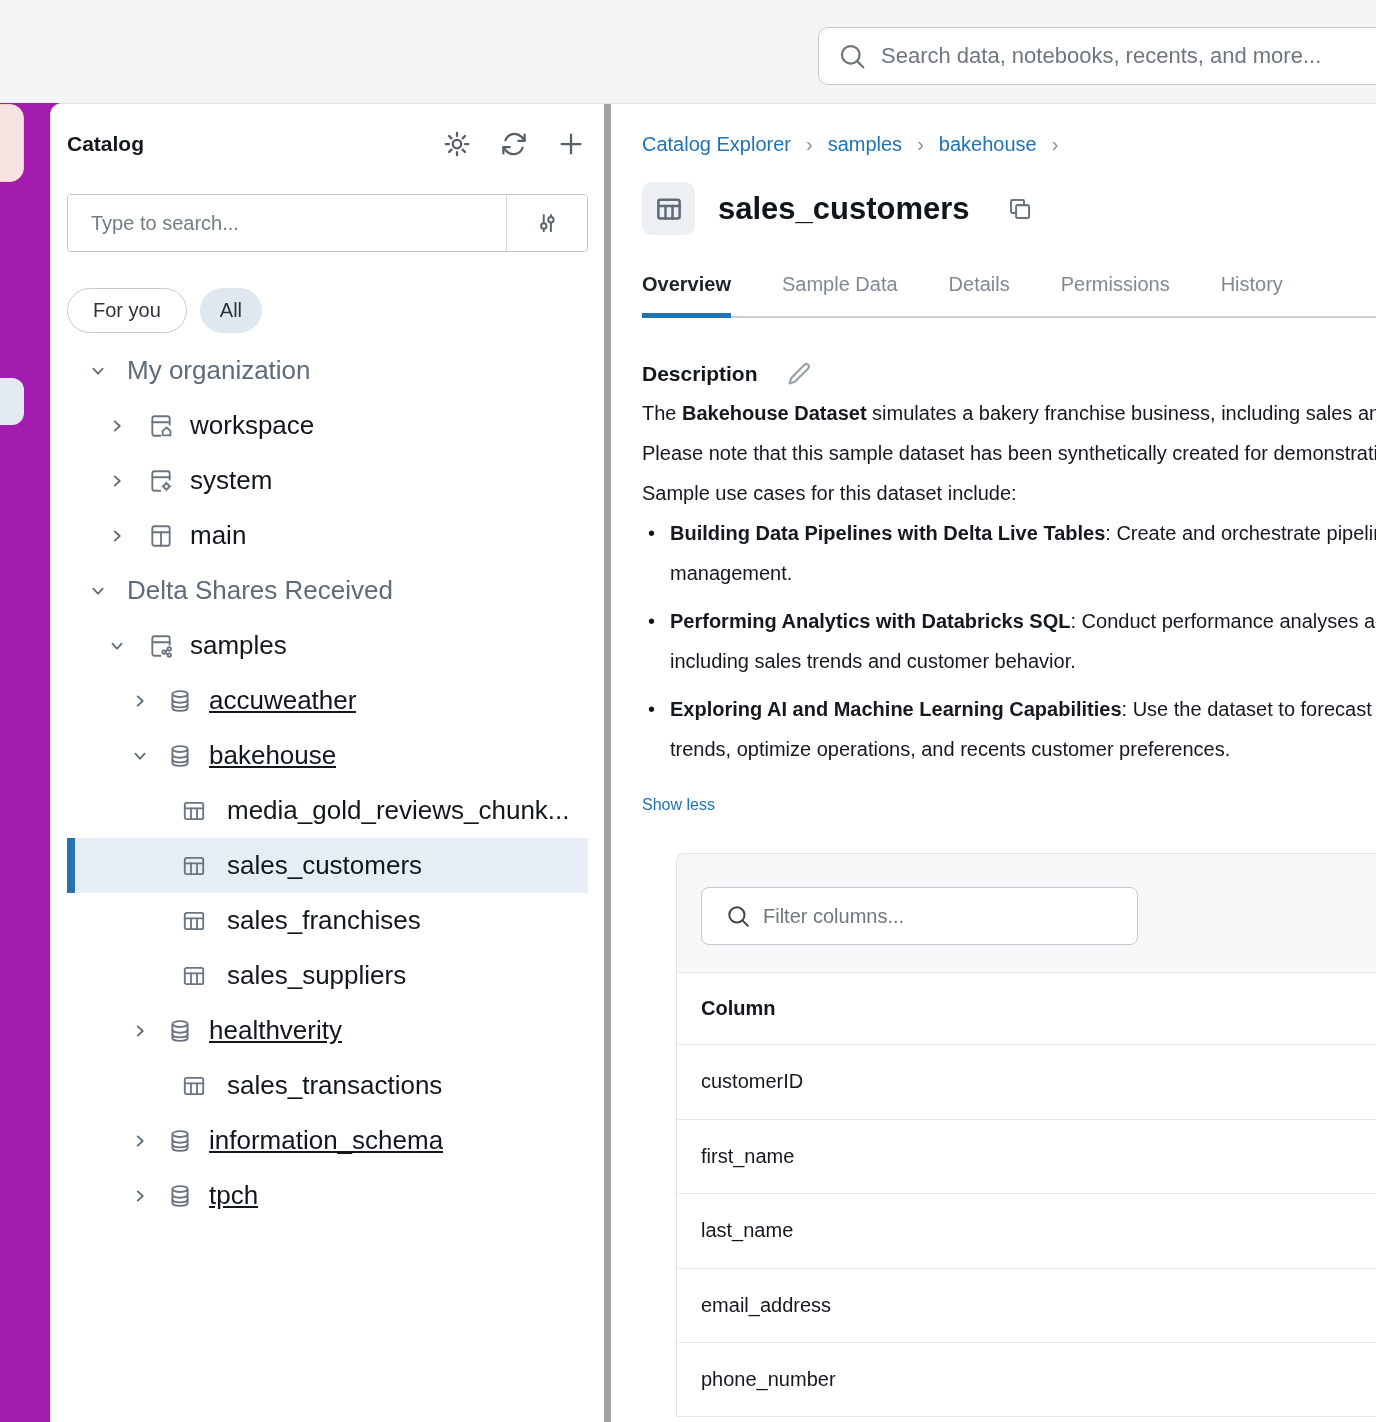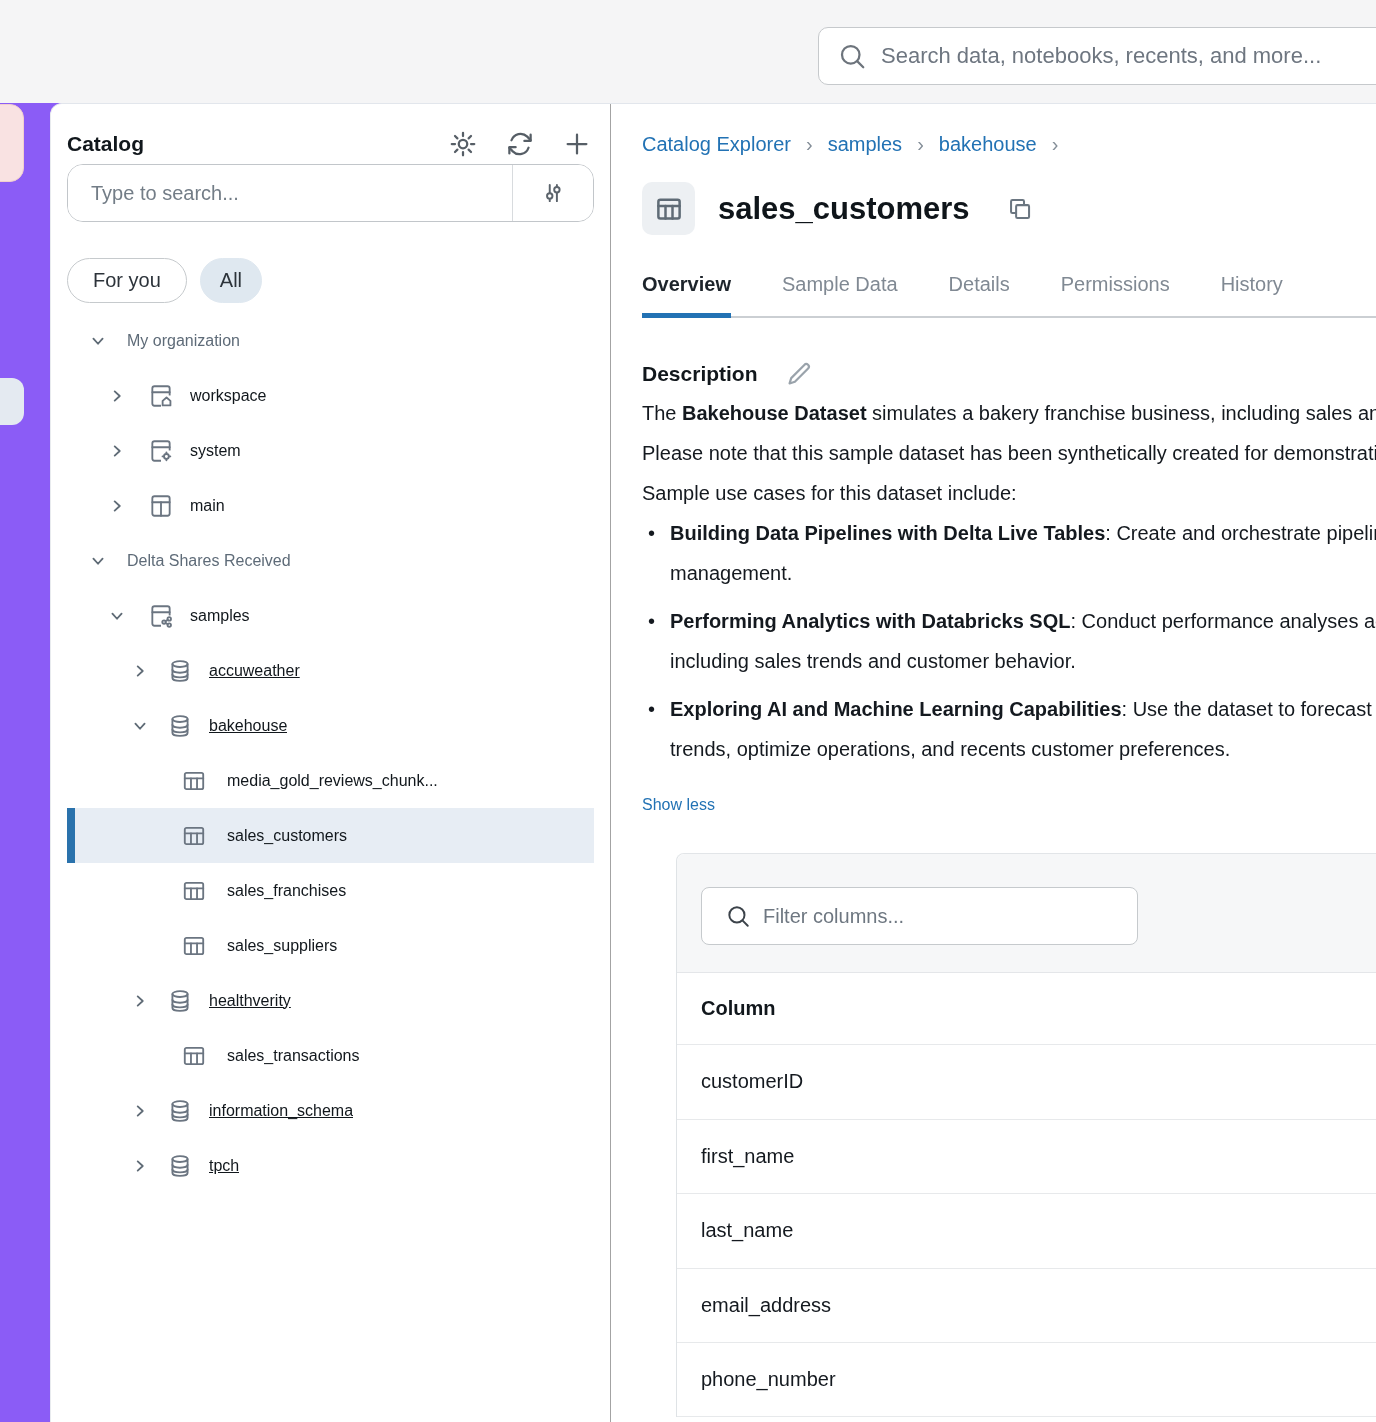--- a/index.html
+++ b/index.html
@@ -1,18 +1,18 @@
 <!DOCTYPE html>
 <html><head>
 <meta charset="utf-8">
 <style>
   * { margin:0; padding:0; box-sizing:border-box; }
   html,body { width:1376px; height:1422px; }
   body { font-family:"Liberation Sans", sans-serif; color:#11171C; background:#f5f5f6; }
-  .stage { position:relative; width:1376px; height:1422px; overflow:hidden; background:#8b5cf6; }
+  .stage { position:relative; width:1376px; height:1422px; overflow:hidden; background:#a21caf; }
 
   svg.ic { display:block; fill:none; stroke:currentColor; stroke-width:1.8; stroke-linecap:round; stroke-linejoin:round; }
 
   
   .top-header { position:absolute; left:0; top:0; width:100%; height:103px; background:#f5f5f6; }
   .global-search { position:absolute; left:818px; top:27px; width:640px; height:58px; background:#fff;
     border:1.5px solid #c6c9cc; border-radius:10px; display:flex; align-items:center; padding:0 18px; }
   .global-search .mag { width:30px; height:30px; color:#6d747c; margin-right:14px; flex:none; }
   .global-search input { border:none; outline:none; flex:1; font-family:inherit; font-size:22px; color:#30373d; background:transparent; }
   .global-search input::placeholder { color:#6e7680; }
@@ -20,48 +20,48 @@
   
   .rail-card-pink { position:absolute; left:-16px; top:104px; width:40px; height:78px; border-radius:14px;
     background:#f9e2e2; border:1px solid #f1cfce; }
   .rail-card-blue { position:absolute; left:-16px; top:378px; width:40px; height:47px; border-radius:12px; background:#e4eaf1; }
 
   
   .card { position:absolute; left:50px; top:103px; width:1346px; height:1319px; background:#fff;
     border-top:1px solid #e2e6ec; border-left:1px solid #e8ebee; border-top-left-radius:12px; display:flex; }
 
   
-  .sidebar { width:560px; flex:none; border-right:1px solid #a3a3a3; padding-top:22px; overflow:hidden; }
+  .sidebar { width:560px; flex:none; border-right:7px solid #a3a3a3; padding-top:22px; overflow:hidden; }
   .sb-head { display:flex; align-items:center; padding:0 18px 0 16px; height:36px; }
   .sb-title { font-size:21px; font-weight:700; color:#11171C; flex:1; }
   .sb-actions { display:flex; align-items:center; gap:27px; color:#565e66; }
   .sb-actions .abtn { width:30px; height:30px; cursor:pointer; }
   .sb-actions svg { width:30px; height:30px; }
 
   .wh-row { display:flex; align-items:center; margin:16px 16px 0 16px; height:44px; font-size:20px; }
   .wh-ic { width:26px; height:26px; color:#4f6479; margin-right:17px; flex:none; }
   .wh-name { color:#11171C; flex:1; white-space:nowrap; overflow:hidden; }
   .wh-badge { background:#e9e9e9; border-radius:6px; padding:6px 12px; font-size:19px; color:#232a30; margin-right:17px; }
   .wh-size { color:#8c97a2; font-size:20px; }
 
-  .sb-search { display:flex; align-items:stretch; margin:2px 16px 0 16px; height:58px;
-    border:1.5px solid #c2c6ca; border-radius:16px; background:#fff; overflow:hidden; }
+  .sb-search { display:flex; align-items:stretch; margin:32px 16px 0 16px; height:58px;
+    border:1.5px solid #c2c6ca; border-radius:4px; background:#fff; overflow:hidden; }
   .sb-search input { border:none; outline:none; flex:1; padding:0 10px 0 23px; font-family:inherit; font-size:20px; color:#30373d; }
   .sb-search input::placeholder { color:#737d87; }
   .sb-filter-btn { width:81px; flex:none; border-left:1.5px solid #d8dbde; display:flex; align-items:center; justify-content:center;
     color:#5c646c; cursor:pointer; background:#fff; }
   .sb-filter-btn svg { width:26px; height:26px; }
 
   .pill-row { display:flex; align-items:center; gap:13px; margin:36px 16px 0 16px; }
   .pill { height:45px; border-radius:23px; display:flex; align-items:center; padding:0 25px; font-size:20px; color:#2c333a;
     background:#fff; border:1.5px solid #c6cacd; cursor:pointer; }
   .pill.sel { background:#dfe8f0; border-color:#dfe8f0; padding:0 19px; }
 
   .tree { margin-top:10px; }
-  .trow { position:relative; display:flex; align-items:center; height:55px; margin:0 16px; font-size:16px; cursor:pointer; }
+  .trow { position:relative; display:flex; align-items:center; height:55px; margin:0 16px; font-size:26px; cursor:pointer; }
   .trow .chev { width:22px; height:22px; color:#5f6b76; flex:none; }
   .trow .chev svg { width:22px; height:22px; stroke-width:2; }
   .trow .nico { width:26px; height:26px; color:#6b7581; flex:none; }
   .trow .nico svg { width:26px; height:26px; stroke-width:1.7; }
   .trow .tlabel { margin-left:16px; color:#11171C; white-space:nowrap; overflow:hidden; text-overflow:ellipsis; }
   .trow.section { padding-left:20px; }
   .trow.section .tlabel { color:#5e6b78; margin-left:18px; }
   .trow.lvl1 { padding-left:39px; }
   .trow.lvl1 .chev { margin-right:20px; }
   .trow.lvl2 { padding-left:62px;text-decoration:underline; }

